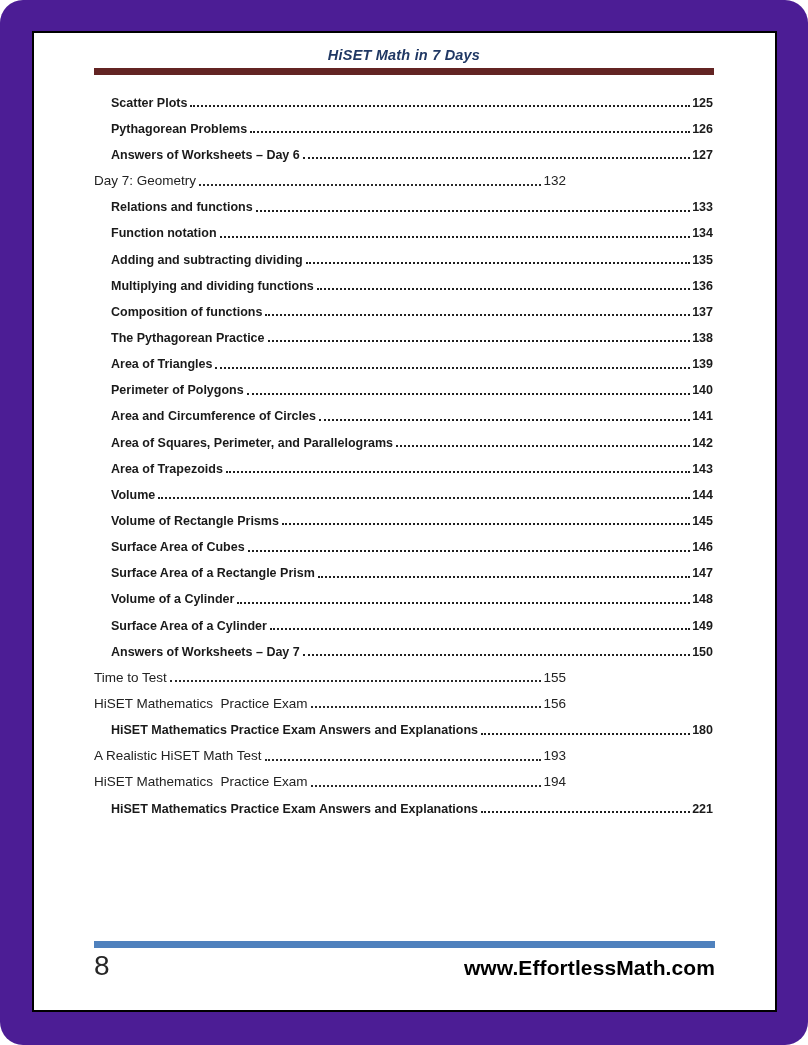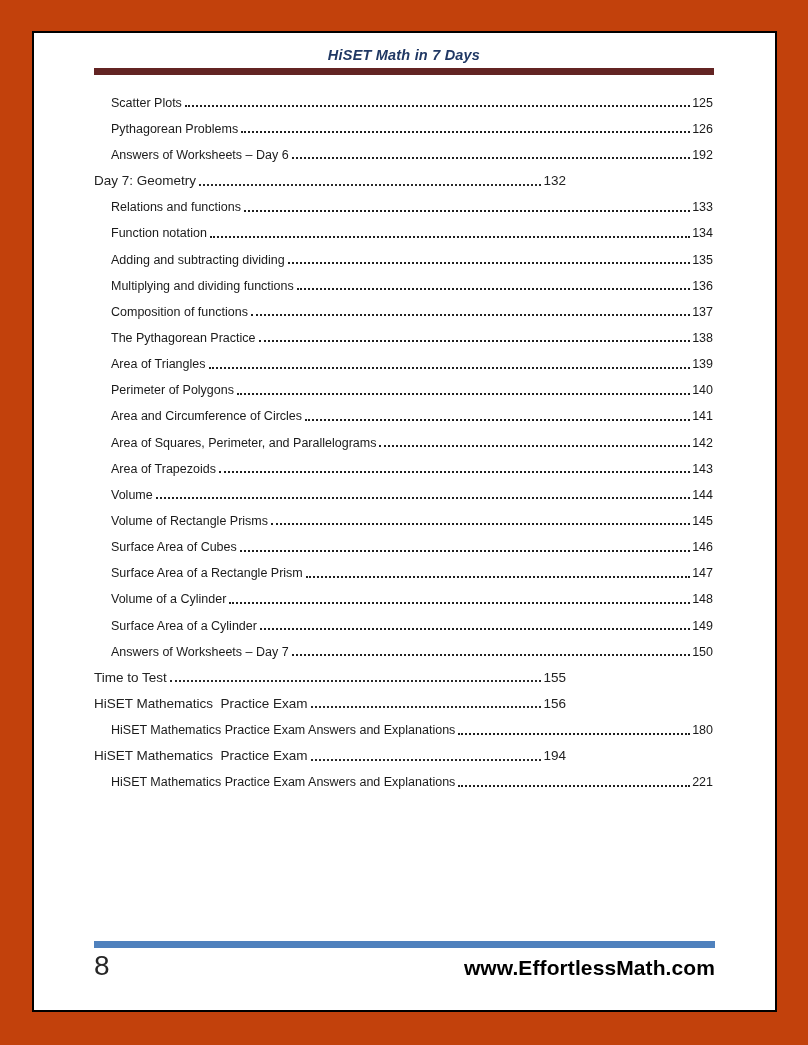--- a/index.html
+++ b/index.html
@@ -5,22 +5,23 @@
   * { margin: 0; padding: 0; box-sizing: border-box; }
   html, body {
     width: 808px;
     background: #ffffff;
     font-family: "Liberation Sans", sans-serif;
   }
   .canvas {
     position: relative;
     width: 808px;
     height: 1045px;
-    background: #c2410c;
+    background: #4c1d95;
     overflow: hidden;
+    border-radius: 23px;
   }
   .page {
     position: absolute;
     left: 32px;
     top: 31px;
     width: 745px;
     height: 981px;
     border: 2px solid #000000;
     background: #ffffff;
     padding: 13px 61px 0 60px;
@@ -45,21 +46,21 @@
   }
   .toc-row {
     display: flex;
     align-items: flex-end;
     height: 26.15px;
     color: #1a1a1a;
   }
   .toc-row.lvl2 {
     margin-left: 17px;
     width: 602px;
-    font-weight: normal;
+    font-weight: bold;
     font-size: 12.5px;
   }
   .toc-row.lvl1 {
     margin-left: 0;
     width: 472px;
     font-weight: normal;
     font-size: 13.5px;
     color: #222222;
     text-align: center;
   }
@@ -125,21 +126,21 @@
 
       <div class="toc-row lvl2">
         <span class="toc-title">Pythagorean Problems</span>
         <span class="leader"></span>
         <span class="toc-page">126</span>
       </div>
 
       <div class="toc-row lvl2">
         <span class="toc-title">Answers of Worksheets – Day 6</span>
         <span class="leader"></span>
-        <span class="toc-page">192</span>
+        <span class="toc-page">127</span>
       </div>
 
       <div class="toc-row lvl1">
         <span class="toc-title">Day 7: Geometry</span>
         <span class="leader"></span>
         <span class="toc-page">132</span>
       </div>
 
       <div class="toc-row lvl2">
         <span class="toc-title">Relations and functions</span>
@@ -260,20 +261,25 @@
         <span class="leader"></span>
         <span class="toc-page">156</span>
       </div>
 
       <div class="toc-row lvl2">
         <span class="toc-title">HiSET Mathematics Practice Exam Answers and Explanations</span>
         <span class="leader"></span>
         <span class="toc-page">180</span>
       </div>
 
+      <div class="toc-row lvl1">
+        <span class="toc-title">A Realistic HiSET Math Test</span>
+        <span class="leader"></span>
+        <span class="toc-page">193</span>
+      </div>
 
       <div class="toc-row lvl1">
         <span class="toc-title">HiSET Mathematics  Practice Exam</span>
         <span class="leader"></span>
         <span class="toc-page">194</span>
       </div>
 
       <div class="toc-row lvl2">
         <span class="toc-title">HiSET Mathematics Practice Exam Answers and Explanations</span>
         <span class="leader"></span>

